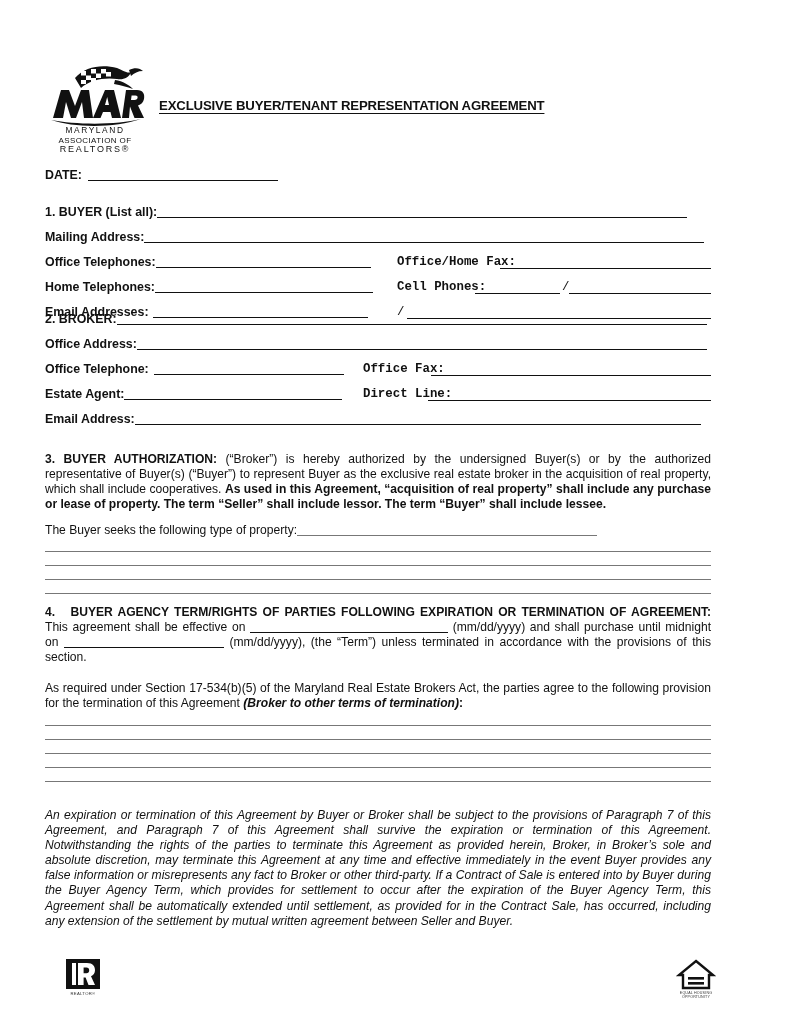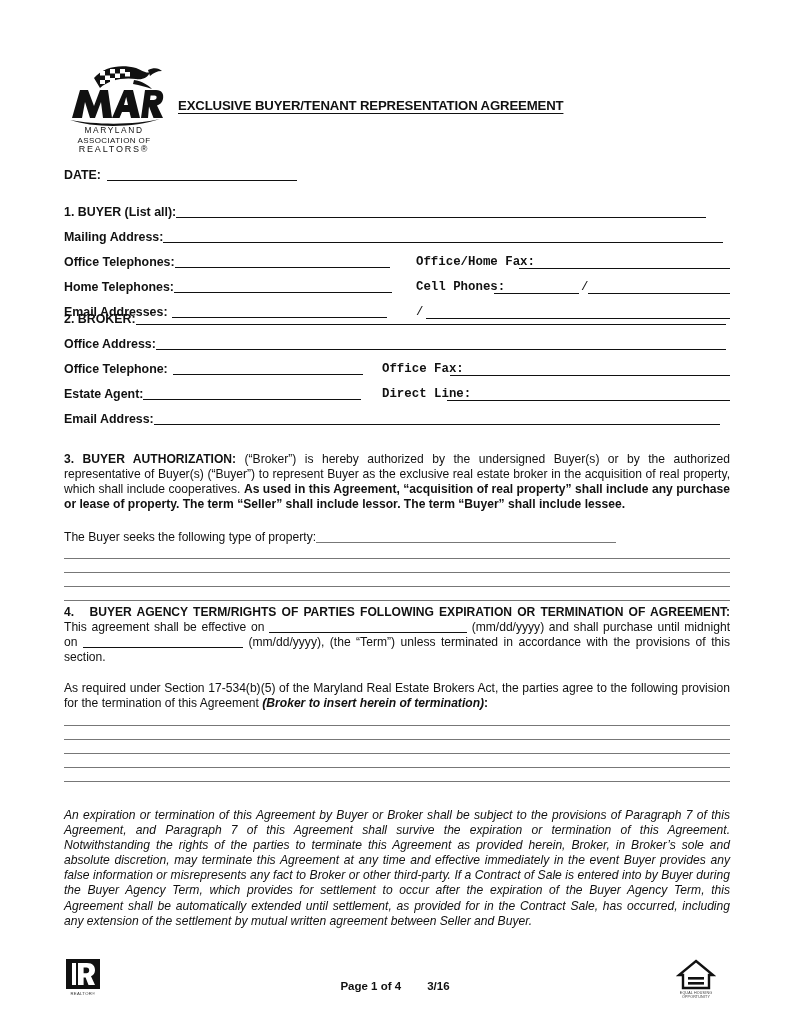--- a/index.html
+++ b/index.html
@@ -19,21 +19,21 @@
     position: absolute;
     left: 0; top: 0;
     width: 790px;
     height: 1022px;
     background: #fff;
     box-sizing: border-box;
     padding: 0;
   }
   .content {
     position: absolute;
-    left: 64px;
+    left: 45px;
     top: 0;
     width: 666px;
   }
 
   
   .header {
     position: absolute;
     left: 0;
     top: 58px;
     width: 666px;
@@ -242,21 +242,21 @@
 
   </div>
 
   <div class="content" style="top:452px; position:absolute;">
     <div class="para">
       <b>3.</b>
       <b>BUYER AUTHORIZATION</b><b>:</b>
       <span>(“Broker”) is hereby authorized by the undersigned Buyer(s) or by the authorized representative of Buyer(s) (“Buyer”) to represent Buyer as the exclusive real estate broker in the acquisition of real property, which shall include cooperatives. </span><b>As used in this Agreement, “acquisition of real property” shall include any purchase or lease of property. The term “Seller” shall include lessor. The term “Buyer” shall include lessee.</b>
     </div>
 
-    <div class="row" style="margin-top:18px; height:20px;">
+    <div class="row" style="margin-top:11px; height:20px;">
       <span class="lbl-reg" style="font-size:12.1px;">The Buyer seeks the following type of property:</span><span class="rule" style="width:300px; border-bottom-color:#777;"></span>
     </div>
 
     <div style="margin-top:8px;">
       <div class="blankline" style="margin-bottom:13px;"></div>
       <div class="blankline" style="margin-bottom:13px;"></div>
       <div class="blankline" style="margin-bottom:13px;"></div>
       <div class="blankline"></div>
     </div>
   </div>
@@ -266,21 +266,21 @@
       <b>4.</b>
       &nbsp;&nbsp;<b>BUYER AGENCY TERM/RIGHTS OF PARTIES FOLLOWING EXPIRATION OR TERMINATION OF AGREEMENT</b><b>:</b>
       <span>This agreement shall be effective on</span>
       <span class="rule" style="width:198px;"></span>
       <span>(mm/dd/yyyy) and shall purchase until midnight on</span>
       <span class="rule" style="width:160px;"></span>
       <span>(mm/dd/yyyy), (the “Term”) unless terminated in accordance with the provisions of this section.</span>
     </div>
 
     <div class="para" style="margin-top:16px;">
-      <span>As required under Section 17-534(b)(5) of the Maryland Real Estate Brokers Act, the parties agree to the following provision for the termination of this Agreement </span><span class="bi">(Broker to insert herein of termination)</span><b>:</b>
+      <span>As required under Section 17-534(b)(5) of the Maryland Real Estate Brokers Act, the parties agree to the following provision for the termination of this Agreement </span><span class="bi">(Broker to other terms of termination)</span><b>:</b>
     </div>
 
     <div style="margin-top:13px;">
       <div class="blankline" style="margin-bottom:13px;"></div>
       <div class="blankline" style="margin-bottom:13px;"></div>
       <div class="blankline" style="margin-bottom:13px;"></div>
       <div class="blankline" style="margin-bottom:13px;"></div>
       <div class="blankline"></div>
     </div>
   </div>
@@ -293,23 +293,20 @@
 
     <div class="logo-realtor">
       <svg width="36" height="42" viewBox="0 0 36 42" aria-hidden="true">
         <rect x="1" y="1" width="34" height="30" fill="#111"></rect>
         <rect x="7" y="5" width="4" height="22" fill="#fff"></rect>
         <path d="M13 5 L22 5 C28 5 30 8.5 30 12.2 C30 15.2 28.4 17.3 26 18.2 L30 27 L23.5 27 L20.6 19.4 L18.6 19.4 L18.6 27 L13 27 Z M18.6 9.5 L18.6 15.2 L21.4 15.2 C23.2 15.2 24.2 14.1 24.2 12.3 C24.2 10.5 23.2 9.5 21.4 9.5 Z" fill="#fff"></path>
         <text x="18" y="37" font-size="4.2" letter-spacing="0.3" text-anchor="middle" fill="#333" font-family="Liberation Sans, sans-serif">REALTOR®</text>
       </svg>
     </div>
 
-    <div class="footer-center">
-      <span>Page 1 of 4</span><span class="gap"></span><span>3/16</span>
-    </div>
 
     <div class="logo-eho">
       <svg width="40" height="42" viewBox="0 0 40 42" aria-hidden="true">
         <path d="M20 3 L37 17 L33 17 L33 30 L7 30 L7 17 L3 17 Z" fill="none" stroke="#111" stroke-width="2.4"></path>
         <rect x="12" y="19" width="16" height="2.6" fill="#111"></rect>
         <rect x="12" y="24" width="16" height="2.6" fill="#111"></rect>
         <text x="20" y="36" font-size="3.6" letter-spacing="0.2" text-anchor="middle" fill="#333" font-family="Liberation Sans, sans-serif">EQUAL HOUSING</text>
         <text x="20" y="40" font-size="3.6" letter-spacing="0.2" text-anchor="middle" fill="#333" font-family="Liberation Sans, sans-serif">OPPORTUNITY</text>
       </svg>
     </div>

